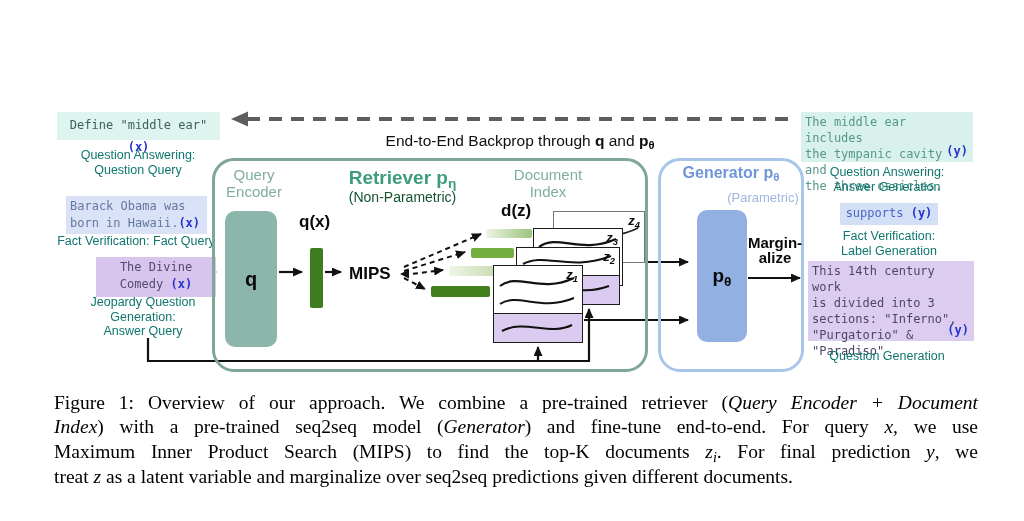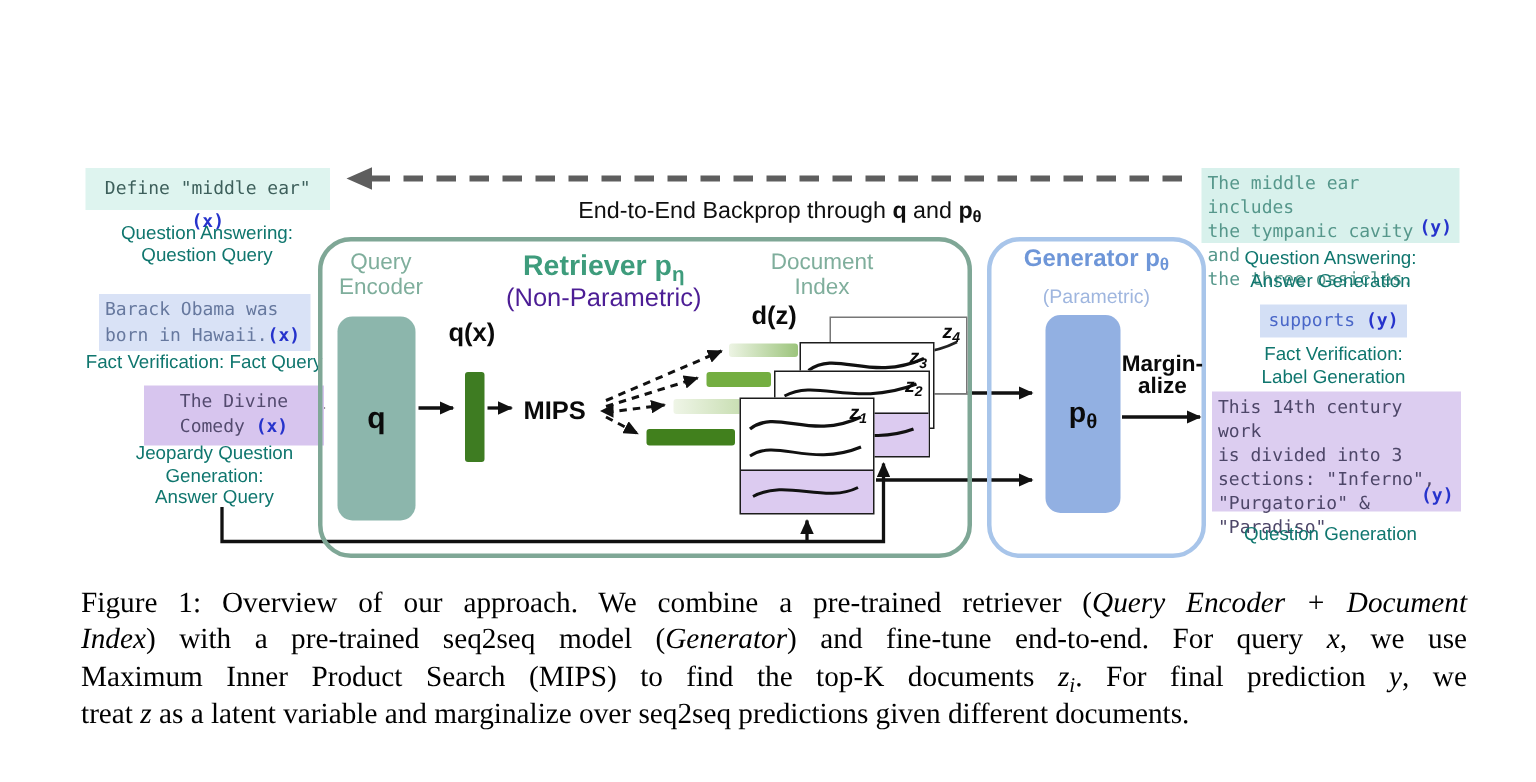--- a/index.html
+++ b/index.html
@@ -24,21 +24,21 @@
   .lab-bg{background:#D3DFF5;color:#4A67C8;}
   .qg-bg{background:#DCCDF0;color:#4D4668;}
   .subcap{font-size:12.5px;line-height:14.5px;color:#0f766e;}
 
   
   .module{border-radius:22px;background:transparent;box-sizing:border-box;}
   .retriever-box{border:3px solid #7FA796;}
   .generator-box{border:3px solid #A8C5EA;}
   .teal-label{color:#7FAE9C;font-size:15px;line-height:17px;}
   .ret-title{color:#3E9C7C;font-weight:bold;font-size:19px;}
-  .ret-sub{color:#4c1d95;font-size:17px;}
+  .ret-sub{color:#14532d;font-size:14px;}
   .gen-title{color:#6E96D8;font-weight:bold;font-size:16px;}
   .gen-sub{color:#9FB6DF;font-size:13px;}
 
   .qblock{background:#8CB6AC;border-radius:10px;display:flex;align-items:center;justify-content:center;
           font-weight:bold;font-size:20px;color:#0a0a0a;}
   .pblock{background:#92B0E2;border-radius:10px;display:flex;align-items:center;justify-content:center;
           font-weight:bold;font-size:19px;color:#0a0a0a;}
   .qxbar{background:#3E7C22;border-radius:2px;}
   .bar{border-radius:2px;}
   .blab{font-weight:bold;font-size:17px;color:#0a0a0a;}
@@ -167,21 +167,21 @@
     </svg>
     <div class="purple-strip" style="height:28px;">
       <svg width="86" height="26">
         <path d="M8,17 C30,5 56,22 78,11" stroke="#111" stroke-width="2" fill="none"></path>
       </svg>
     </div>
   </div>
 
   <div class="abs module generator-box" style="left:658px;top:158px;width:146px;height:214px;"></div>
   <div class="abs gen-title ctr" style="left:658px;top:164px;width:146px;"><span>Generator p</span><span class="rsub">θ</span></div>
-  <div class="abs gen-sub ctr" style="left:658px;top:190px;width:146px;">(Parametric)</div>
+  <div class="abs gen-sub ctr" style="left:658px;top:190px;width:146px;padding-left:32px;">(Parametric)</div>
   <div class="abs pblock" style="left:697px;top:210px;width:50px;height:132px;">
       <span><span>p</span><span class="rsub">θ</span></span>
     </div>
   <div class="abs marginalize ctr pre" style="left:744px;top:235px;width:62px;">Margin-
 alize</div>
 
   <div class="abs qbox mono ans-bg" style="left:801px;top:112px;width:172px;height:50px;line-height:16px;font-size:12px;"><span class="pre">The middle ear includes
 the tympanic cavity and
 the three ossicles.</span><span class="tag-abs">(y)</span></div>
   <div class="abs subcap ctr pre" style="left:795px;top:165px;width:184px;">Question Answering:

